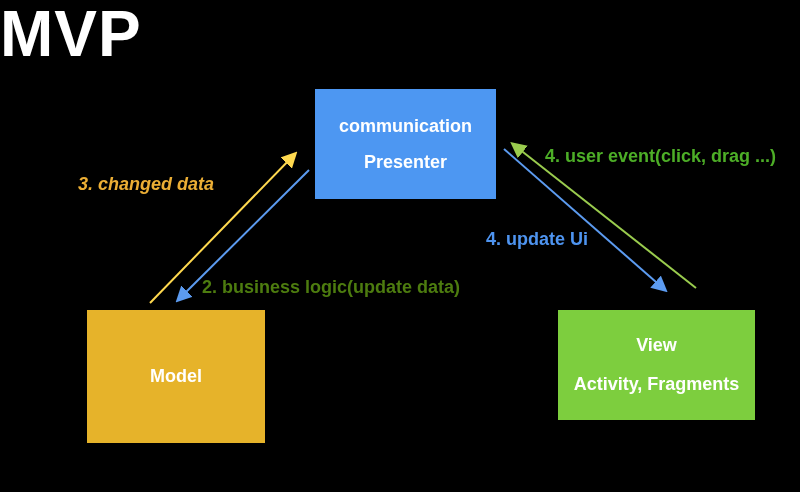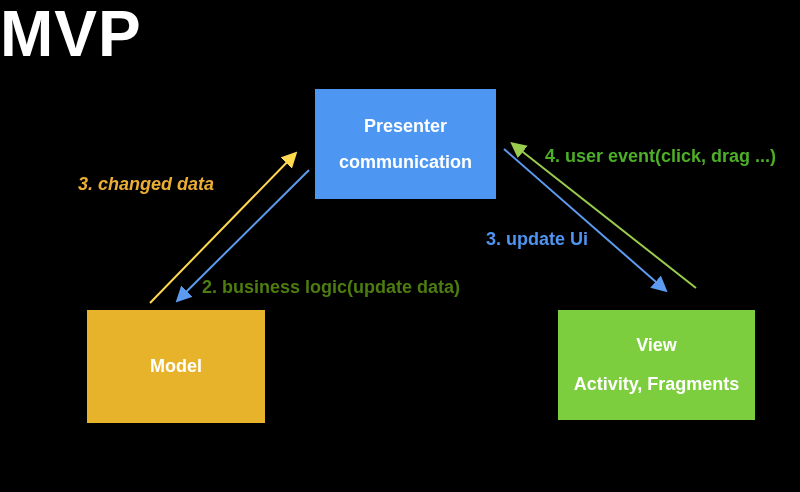--- a/index.html
+++ b/index.html
@@ -31,21 +31,21 @@
     flex-direction: column;
     align-items: center;
     justify-content: center;
     gap: 18px;
     color: #FFFFFF;
     font-weight: 700;
     font-size: 18px;
     text-align: center;
   }
   .box-presenter { left: 315px; top: 89px;  width: 181px; height: 110px; background: #4D97F2; gap: 15px; }
-  .box-model     { left: 87px;  top: 310px; width: 178px; height: 113px; background: #E6B32A; }
+  .box-model     { left: 87px;  top: 310px; width: 178px; height: 133px; background: #E6B32A; }
   .box-view      { left: 558px; top: 310px; width: 197px; height: 110px; background: #7DCE3E; }
   .arrow-label {
     position: absolute;
     font-weight: 700;
     font-size: 18px;
     white-space: nowrap;
   }
   .label-user-event     { left: 545px; top: 146px; color: #4DAE27; }
   .label-business-logic { left: 202px; top: 277px; color: #4d7c0f; }
   .label-changed-data   { left: 78px;  top: 174px; color: #EBAE35; font-style: italic; }
@@ -74,34 +74,34 @@
     <line x1="150" y1="303" x2="294" y2="155" stroke-width="2" marker-end="url(#m-yellow)" stroke="#FFD94F"></line>
 
     <line x1="309" y1="170" x2="179" y2="299" stroke-width="2" marker-end="url(#m-blue)" stroke="#5C9BF0"></line>
 
     <line x1="696" y1="288" x2="514" y2="145" stroke-width="2" marker-end="url(#m-green)" stroke="#9ACC4E"></line>
 
     <line x1="504" y1="149" x2="664" y2="289" stroke-width="2" marker-end="url(#m-blue)" stroke="#5C9BF0"></line>
   </svg>
 
   <div class="box box-presenter">
+    <div>communication</div>
     <div>Presenter</div>
-    <div>communication</div>
   </div>
 
   <div class="box box-model">
     <div>Model</div>
   </div>
 
   <div class="box box-view">
     <div>View</div>
     <div>Activity, Fragments</div>
   </div>
 
   <div class="arrow-label label-user-event">4. user event(click, drag ...)</div>
 
   <div class="arrow-label label-business-logic">2. business logic(update data)</div>
 
   <div class="arrow-label label-changed-data">3. changed data</div>
 
-  <div class="arrow-label label-update-ui">3. update Ui</div>
+  <div class="arrow-label label-update-ui">4. update Ui</div>
 
 </div>
 
 </body></html>

